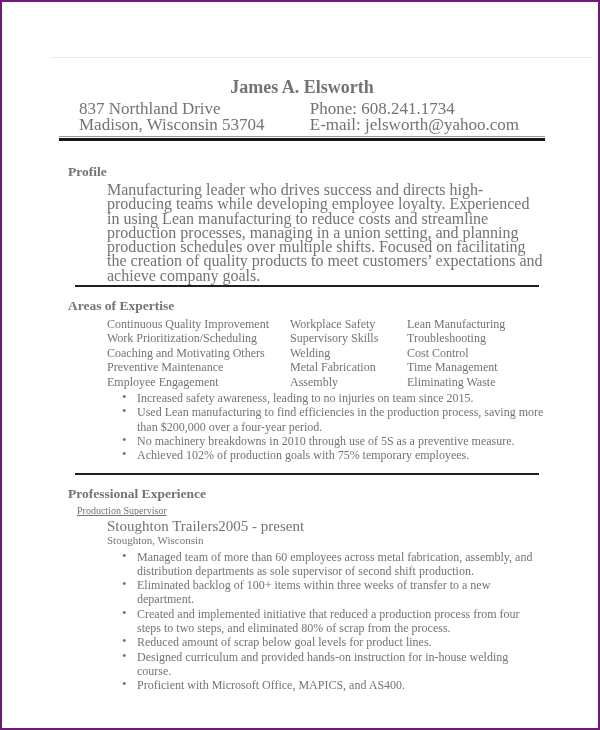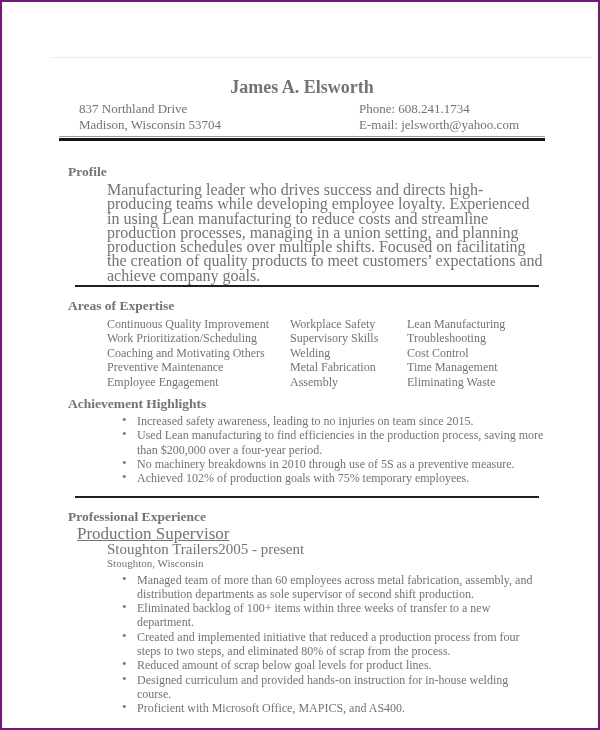--- a/index.html
+++ b/index.html
@@ -6,21 +6,21 @@
   .page {
     position:relative; width:600px; height:730px; box-sizing:border-box;
     background:#ffffff; border:2px solid #701a75; overflow:hidden;
     font-family:"Liberation Serif","DejaVu Serif",serif; color:#737373;
   }
   .faint-top-line { position:absolute; top:55px; left:48px; right:6px; height:1px; background:#ececec; }
   .content { position:absolute; left:57px; top:0; width:486px; }
 
   .name { margin-top:74px; text-align:center; font-size:18px; font-weight:bold; line-height:22px; }
 
-  .contact-row { display:flex; justify-content:space-between; margin-top:3px; font-size:13px; line-height:15.5px;gap:12px; }
+  .contact-row { display:flex; justify-content:space-between; margin-top:3px; font-size:17px; line-height:15.5px;gap:12px; }
   .contact-left { padding-left:20px; }
   .contact-right { text-align:left; padding-right:26px; }
 
   .rule-thickthin { margin-top:4px; }
   .rule-thickthin .thin { height:1px; background:#9a9a9a; }
   .rule-thickthin .gap { height:1px; }
   .rule-thickthin .thick { height:3px; background:#161616; }
 
   .sec-title { font-size:13.5px; font-weight:bold; padding-left:9px; line-height:16px; }
   .t-profile { margin-top:23px; }
@@ -39,21 +39,21 @@
   .expertise-grid { display:flex; margin-left:48px; margin-top:3px; }
   .xp-col .xp-item { font-size:12px; line-height:14.4px; }
   .xp-col1 { width:117px; }
   .xp-col2 { width:183px; }
   .xp-col3 { flex:1; }
 
   .bullets { list-style:none; margin:2px 0 0 0; padding:0; }
   .bullets li { position:relative; padding-left:78px; padding-right:1px; font-size:12px; line-height:14.3px; }
   .bullets li::before { content:"\2022"; position:absolute; left:63px; top:-1px; font-size:13px; }
 
-  .exp-jobtitle { margin-top:1px; padding-left:18px; font-size:17px; line-height:15px; text-decoration:underline; }
+  .exp-jobtitle { margin-top:1px; padding-left:18px; font-size:10px; line-height:15px; text-decoration:underline; }
   .exp-row { display:flex; justify-content:flex-start; margin-top:1px; font-size:15px; line-height:14.5px; }
   .exp-company { padding-left:48px; }
   .exp-dates { padding-right:26px; }
   .exp-location { padding-left:48px; font-size:11px; line-height:14.5px; }
 </style>
 </head>
 <body>
 
 <div class="page">
   <div class="faint-top-line"></div>
@@ -102,21 +102,20 @@
       </div>
       <div class="xp-col xp-col3">
         <div class="xp-item">Lean Manufacturing</div>
         <div class="xp-item">Troubleshooting</div>
         <div class="xp-item">Cost Control</div>
         <div class="xp-item">Time Management</div>
         <div class="xp-item">Eliminating Waste</div>
       </div>
     </div>
 
-    <div class="sec-title t-achievements">Achievement Highlights</div>
     <ul class="bullets">
       <li>Increased safety awareness, leading to no injuries on team since 2015.</li>
       <li>Used Lean manufacturing to find efficiencies in the production process, saving more than $200,000 over a four-year period.</li>
       <li>No machinery breakdowns in 2010 through use of 5S as a preventive measure.</li>
       <li>Achieved 102% of production goals with 75% temporary employees.</li>
     </ul>
 
     <div class="section-rule rule-after-achievements"></div>
 
     <div class="sec-title t-experience">Professional Experience</div>

